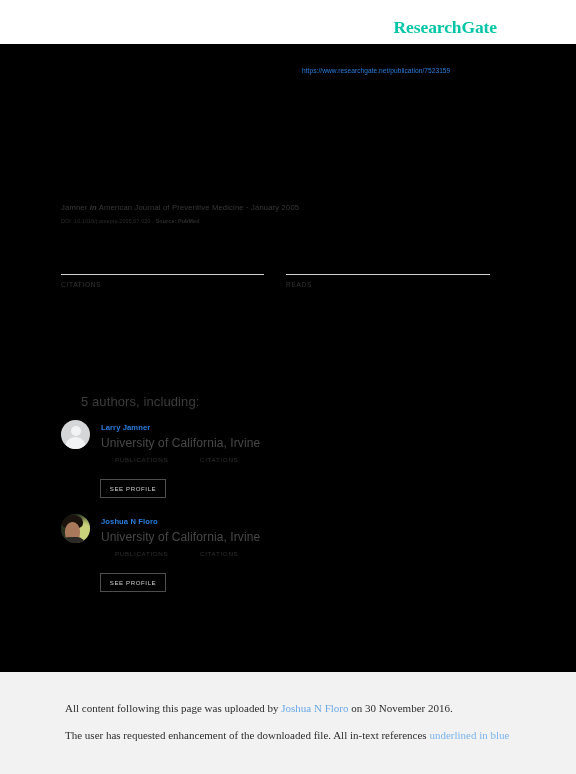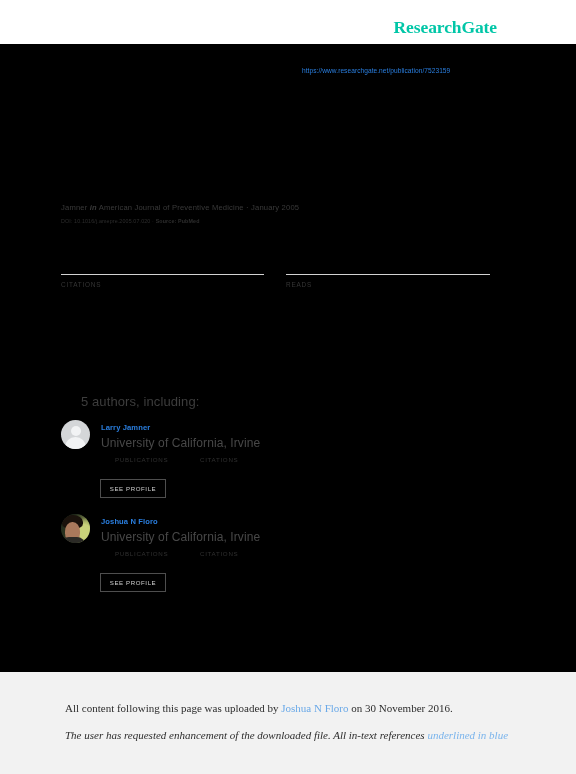--- a/index.html
+++ b/index.html
@@ -218,21 +218,21 @@
     background:#f2f2f2;
   }
   .footer-line {
     position:absolute; left:65px;
     font-family:"Liberation Serif", serif;
     font-size:11px;
     color:#2d2d2d;
     white-space:nowrap;
   }
   .footer-line.l1 { top:30px; }
-  .footer-line.l2 { top:57px;font-style:italic; }
+  .footer-line.l2 { top:57px; }
   .footer-line.l3 { top:70px; }
   .lnk { color:#6aa9e8; }
   .lnk.u { color:#7ab4ec; }
 </style>
 </head>
 <body>
 
 <div id="page">
 
   <div class="top-band"></div>

